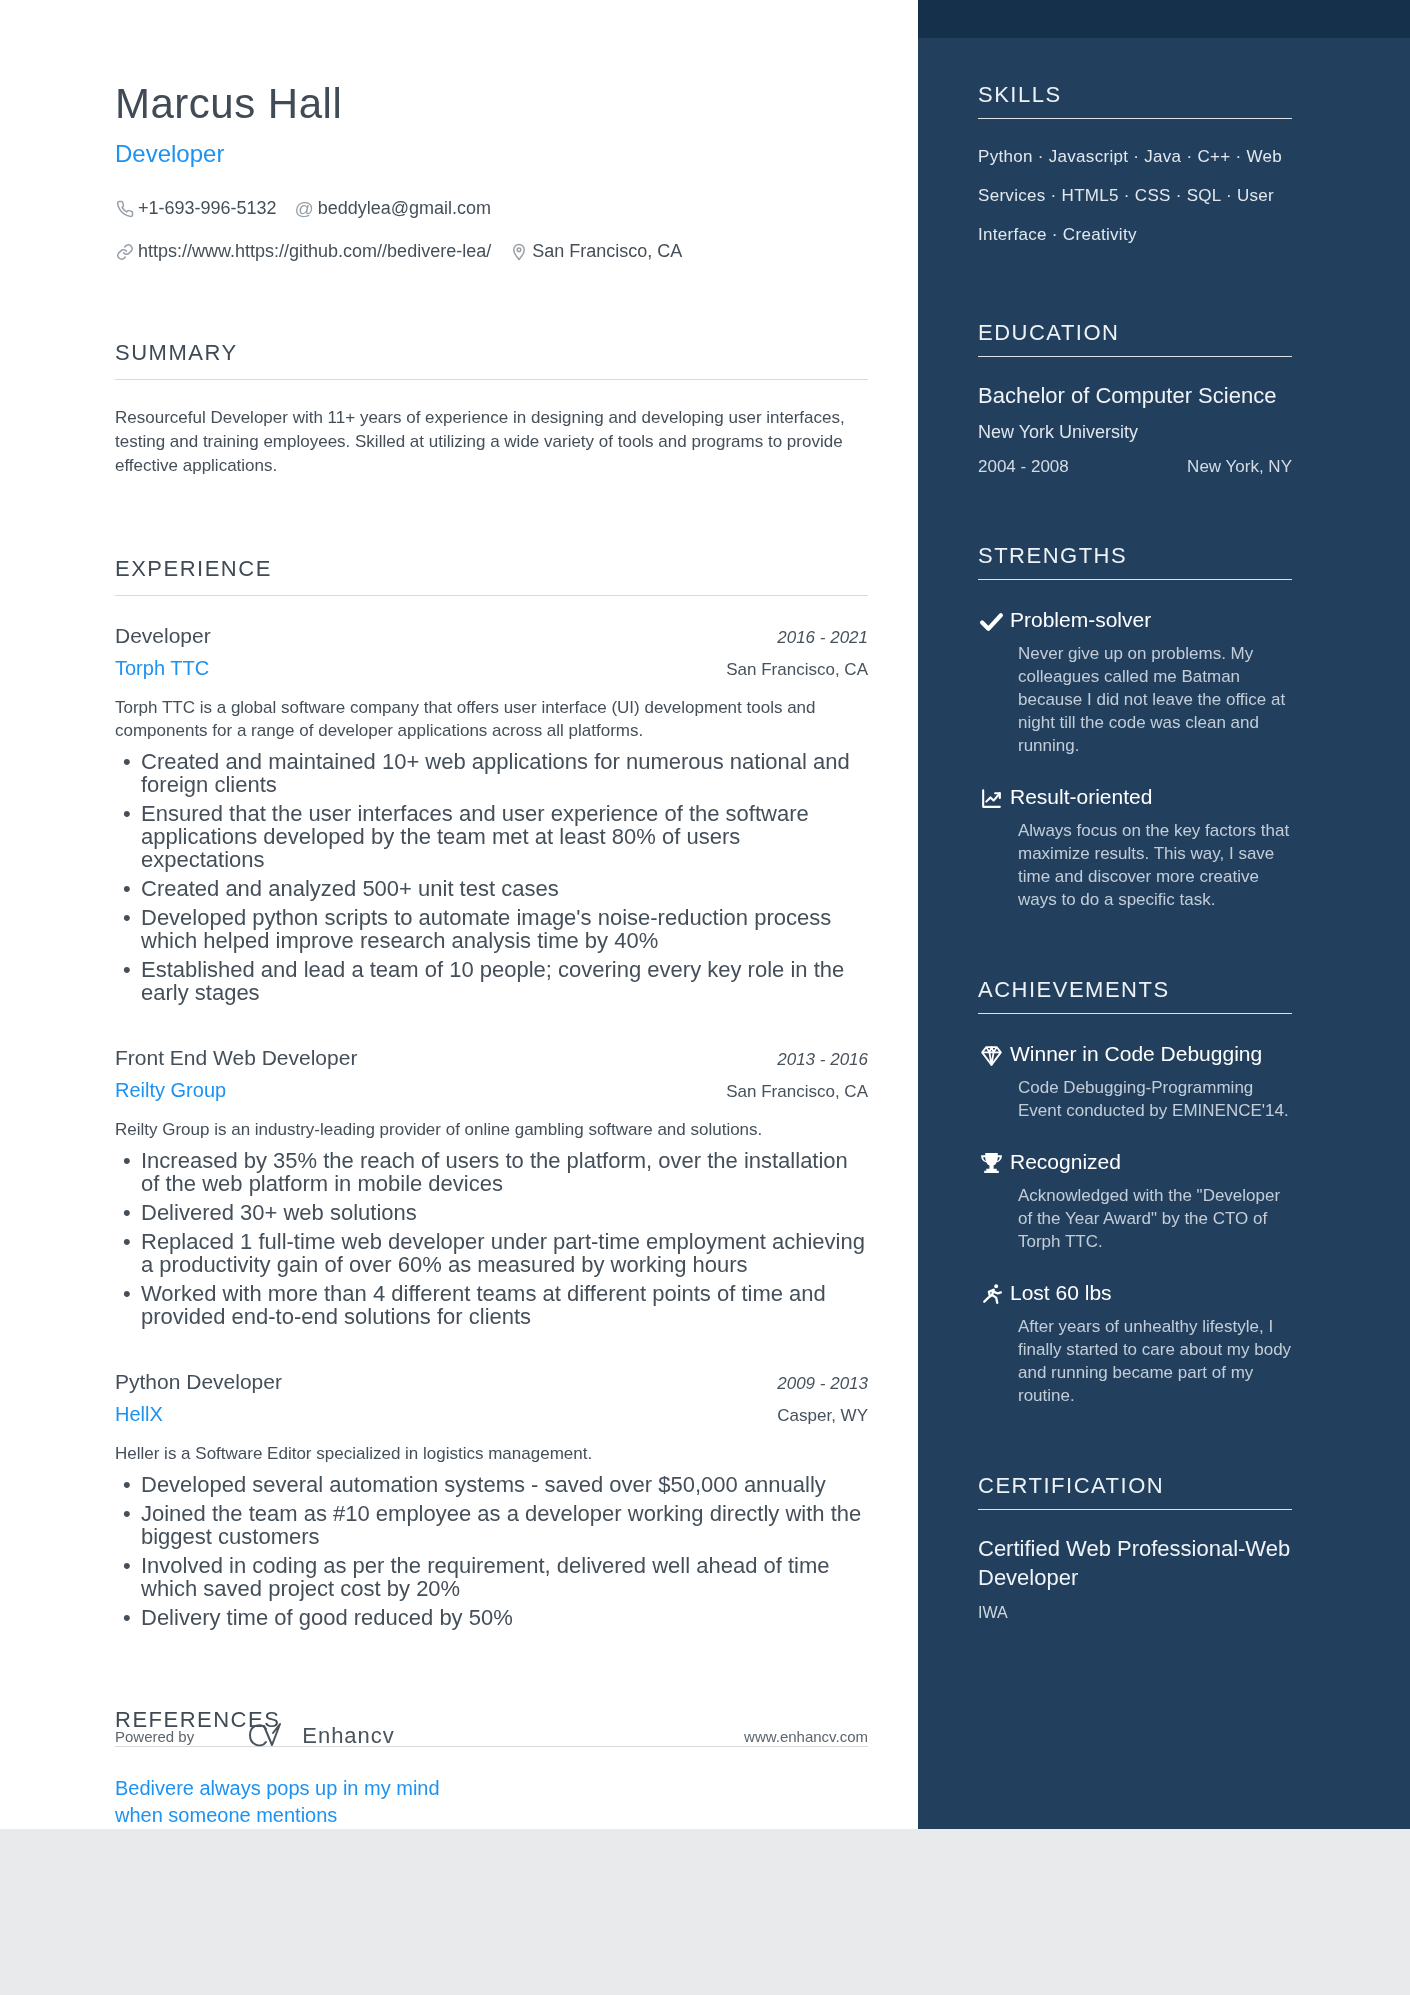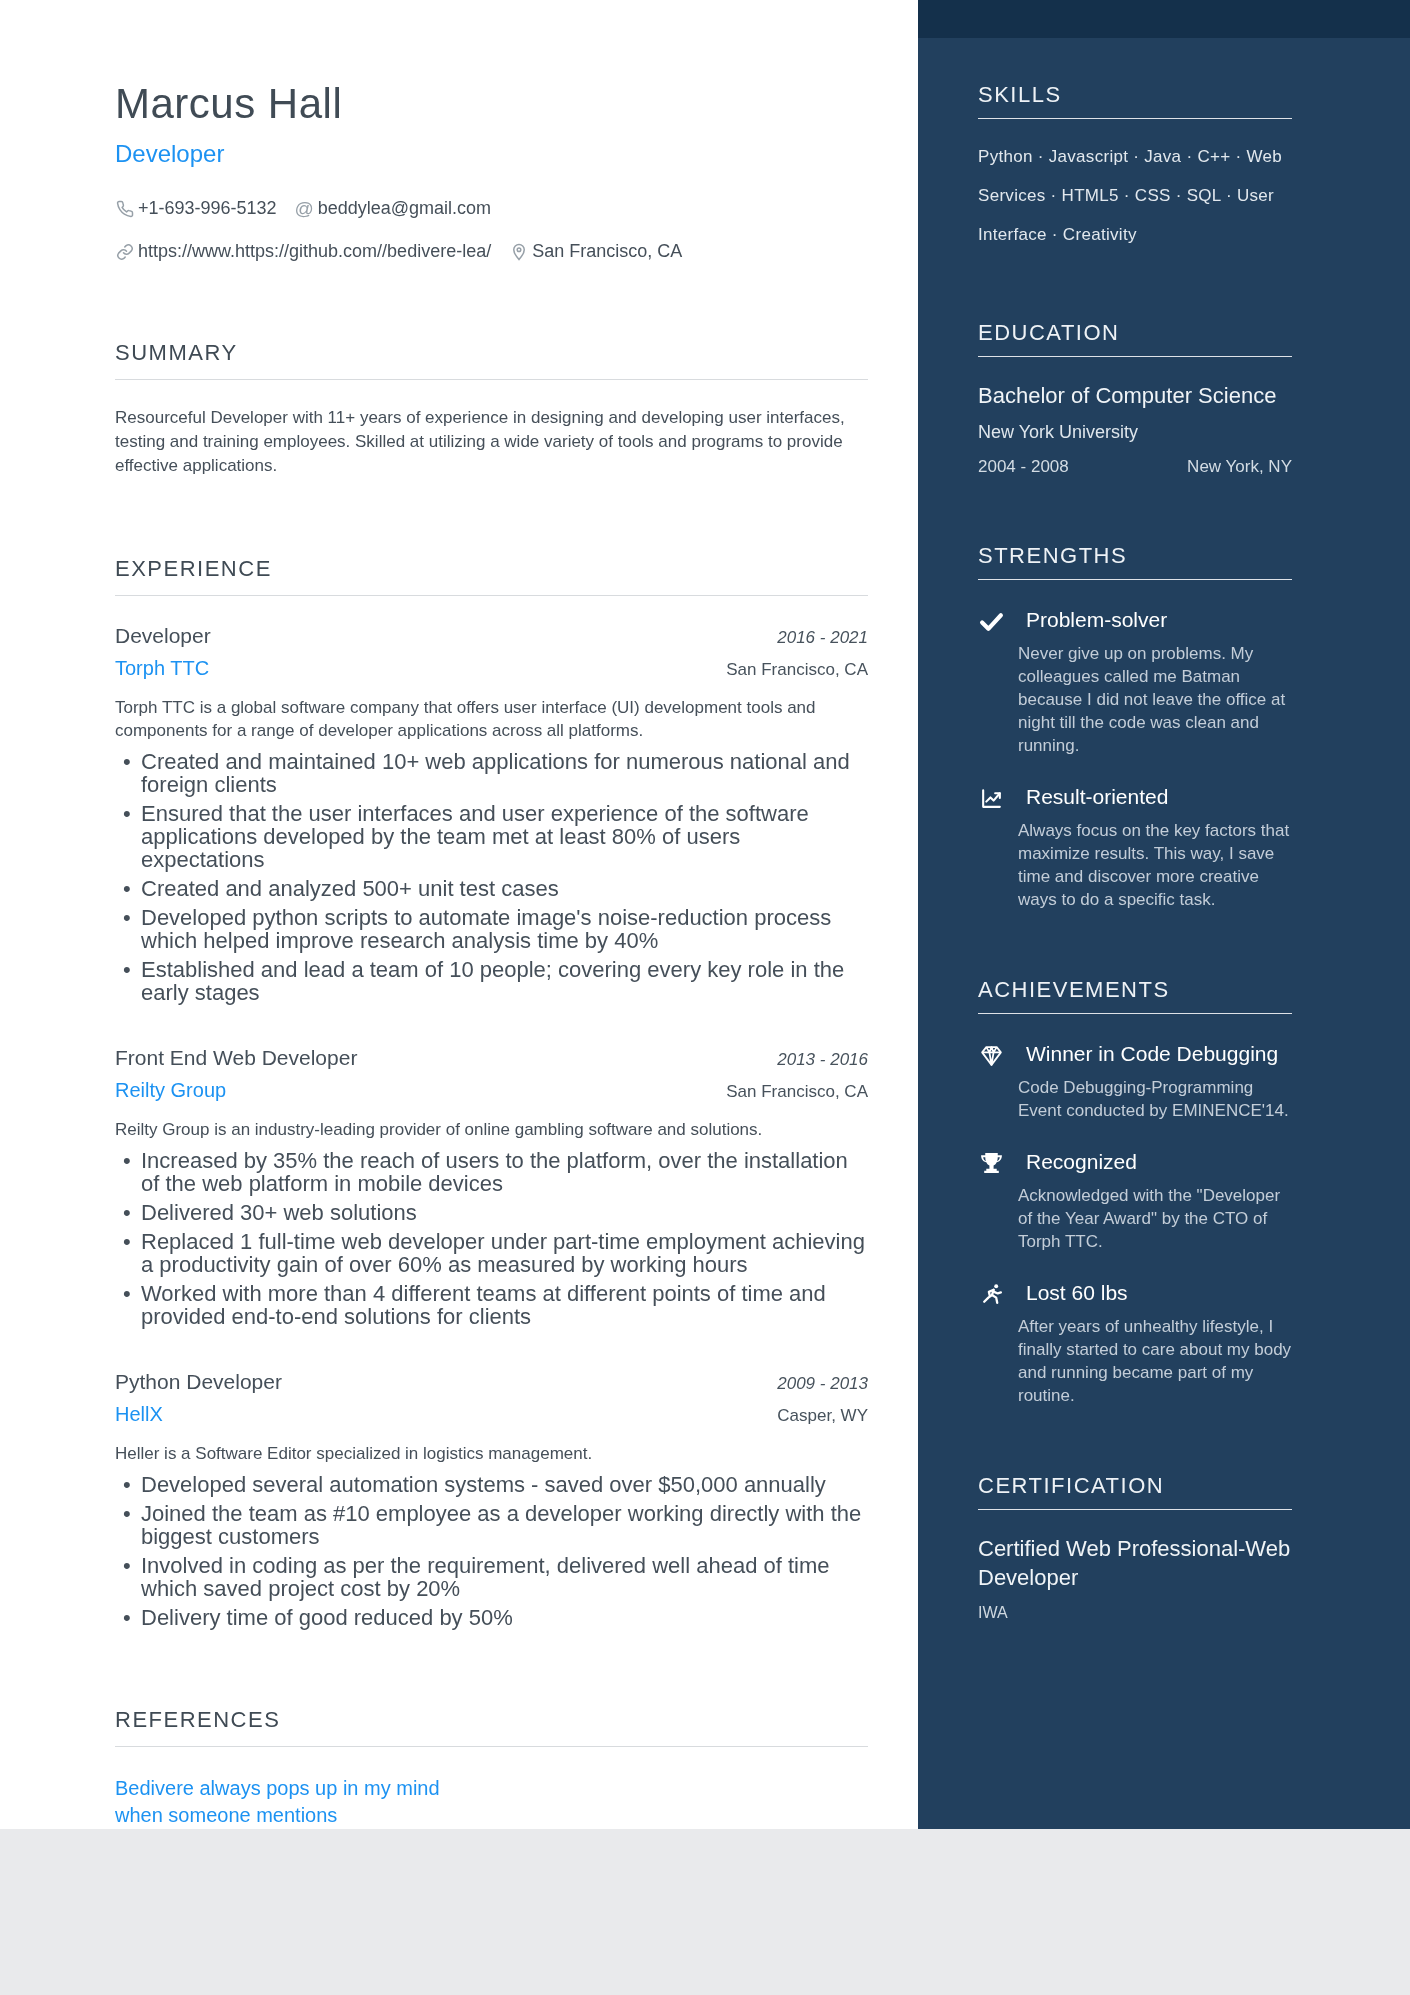--- a/index.html
+++ b/index.html
@@ -63,21 +63,21 @@
   h2.sb-sec {
     font-size:22px; font-weight:400; color:#eef2f6; letter-spacing:1.5px;
     padding-bottom:10px; border-bottom:1px solid rgba(255,255,255,0.85);
   }
   .skills-text { margin-top:18px; font-size:17px; line-height:39px; color:#e2e8ee; letter-spacing:0.3px; }
   .edu-degree { margin-top:24px; font-size:22px; line-height:29px; color:#f0f4f7; font-weight:400; }
   .edu-school { margin-top:12px; font-size:18px; color:#dfe6ec; }
   .edu-row { display:flex; justify-content:space-between; margin-top:14px; font-size:17px; color:#d3dce4; }
 
   .sb-item { margin-top:26px; }
-  .sb-item-head { display:flex; align-items:flex-start; gap:22px;text-align:center; }
+  .sb-item-head { display:flex; align-items:flex-start; gap:6px;text-align:center; }
   .sb-icon { width:26px; height:26px; flex:0 0 auto; margin-top:2px; display:flex; align-items:center; justify-content:center; }
   .sb-icon svg { width:25px; height:25px; }
   .sb-item-title { font-size:21px; line-height:27px; color:#ffffff; font-weight:400; }
   .sb-item-text { margin-top:8px; margin-left:40px; font-size:17px; line-height:23px; color:#c3cdd8; }
 
   .cert-title { margin-top:24px; font-size:22px; line-height:29px; color:#f0f4f7; }
   .cert-issuer { margin-top:12px; font-size:16px; color:#cfd8e0; }
 </style>
 </head>
 <body>
@@ -186,20 +186,31 @@
   </div>
 </div>
     </section>
 
     <section class="block">
       <h2 class="sec">REFERENCES</h2>
       <p class="ref-quote">Bedivere always pops up in my mind when someone mentions troubleshooting.</p>
       <p class="ref-attr">Giora Kaplan, Founder of Wix.com Ltd.</p>
     </section>
 
+    <div class="footer">
+      <span class="powered">Powered by</span>
+      <span class="logo-mark">
+        <svg viewBox="0 0 44 30" fill="none" stroke="#49535b" stroke-width="2" stroke-linecap="round" stroke-linejoin="round">
+          <path d="M20 8 C16 2, 4 3, 4 14 C4 25, 16 27, 20 21"></path>
+          <path d="M18 5 L26 24 L34 3 L27 12"></path>
+        </svg>
+      </span>
+      <span class="brand-word">Enhancv</span>
+      <span class="site-url">www.enhancv.com</span>
+    </div>
   </div>
 
   <aside class="sidebar">
     <div class="top-strip"></div>
 
     <div class="sb-section">
       <h2 class="sb-sec">SKILLS</h2>
       <p class="skills-text" id="skills-text">Python · Javascript · Java · C++ · Web Services · HTML5 · CSS · SQL · User Interface · Creativity</p>
     </div>
 

